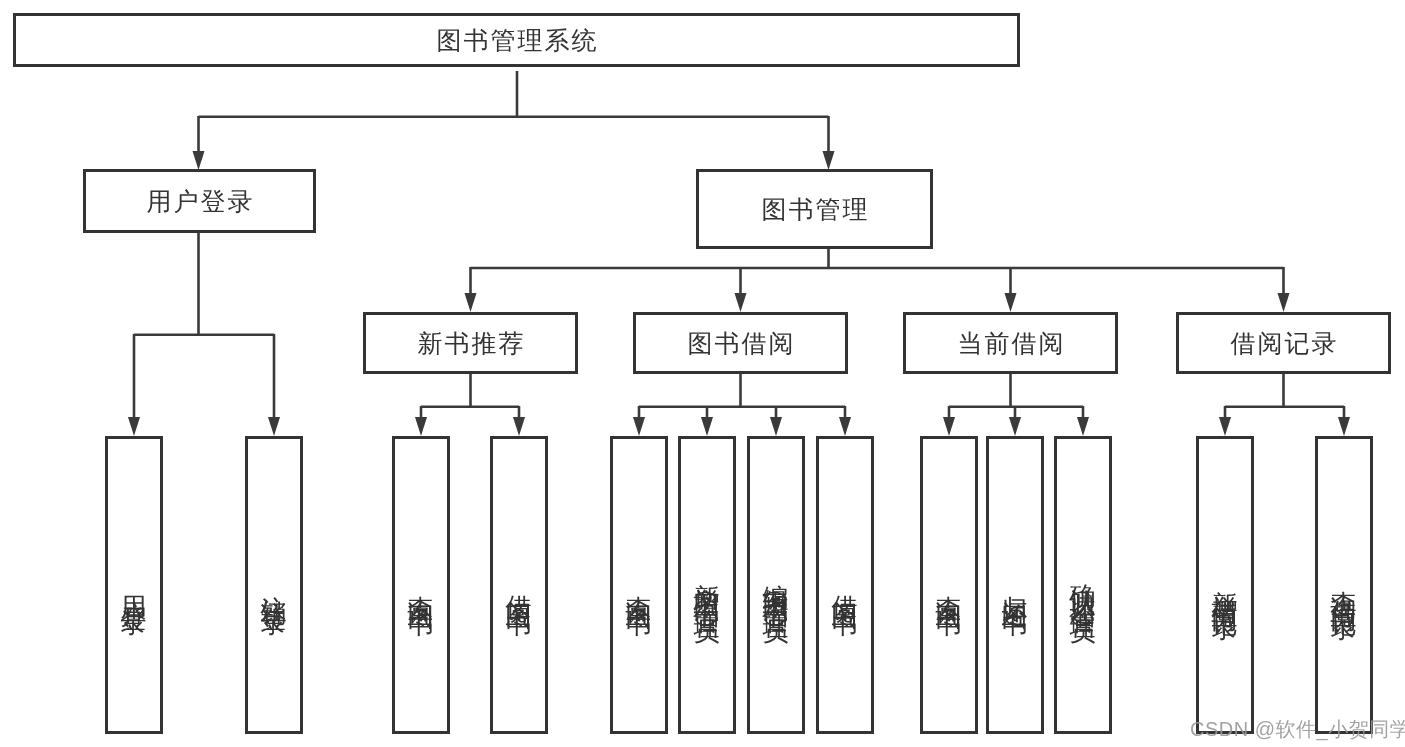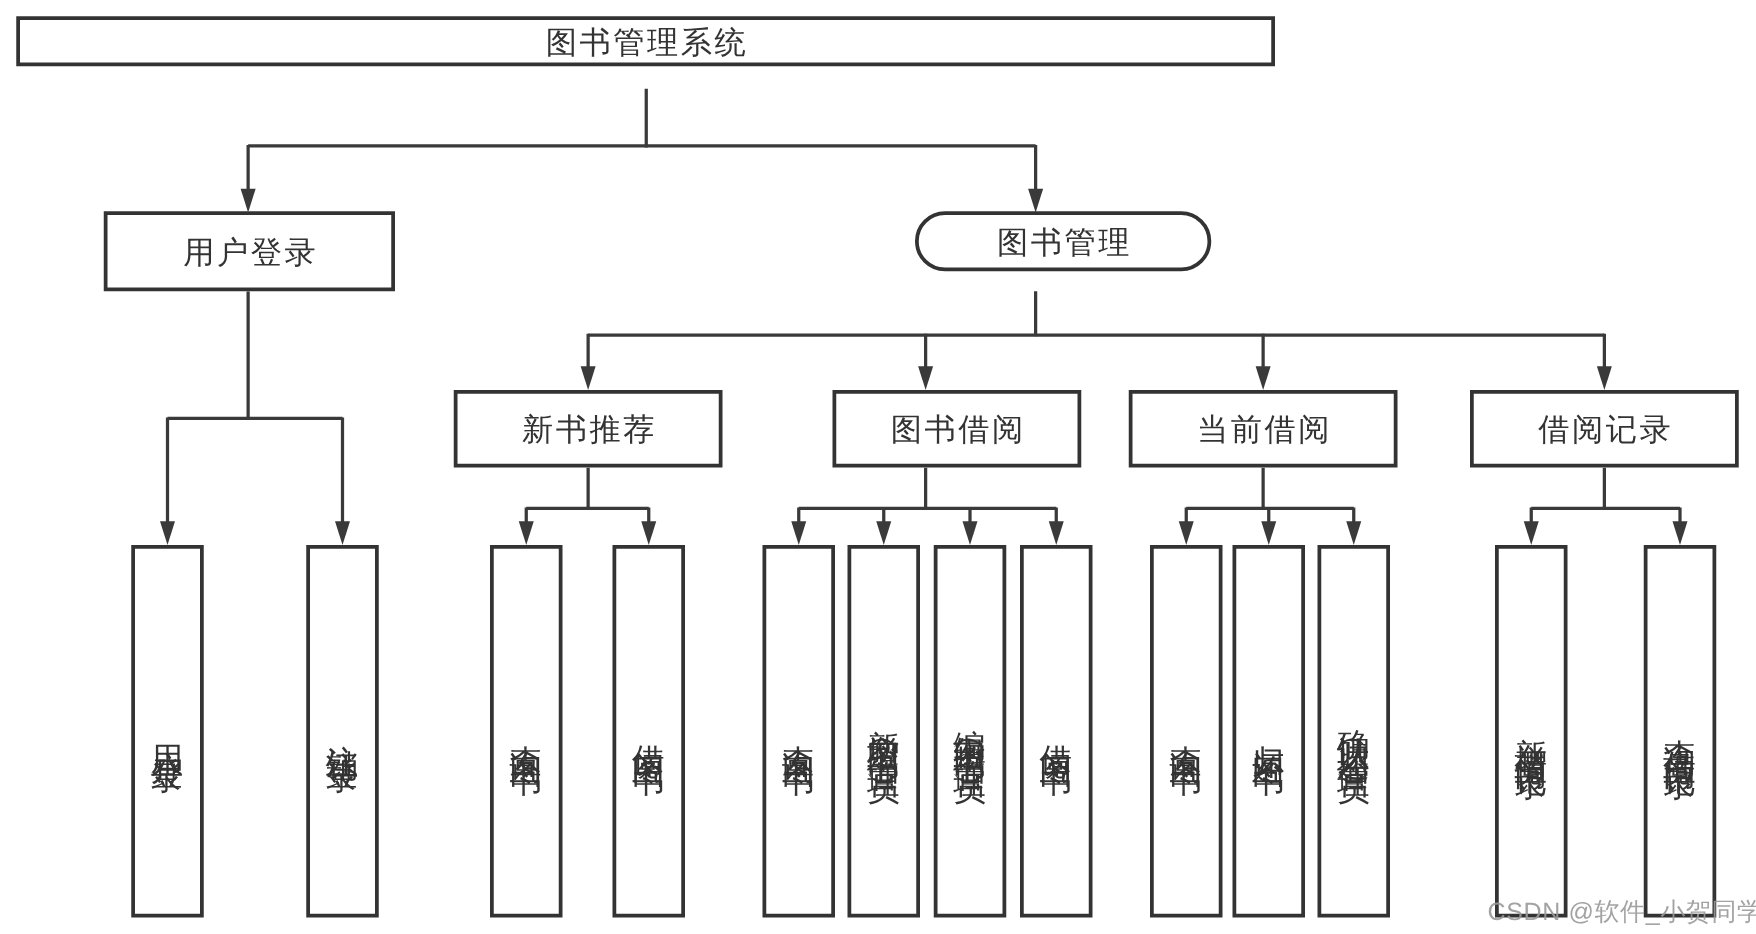--- a/index.html
+++ b/index.html
@@ -46,27 +46,27 @@
   }
   .v-node .lbl {
     writing-mode: vertical-rl;
     text-orientation: mixed;
     font-size: 26px;
     letter-spacing: 5px;
     line-height: 1;
     white-space: nowrap;
   }
   
-  .n-root   { left: 13px;   top: 13px;  width: 1007px; height: 40px; }
+  .n-root   { left: 13px;   top: 13px;  width: 1007px; height: 54px; }
   
   .n-login  { left: 83px;   top: 169px; width: 233px;  height: 64px; }
-  .n-mgmt   { left: 732px;  top: 169px; width: 237px;  height: 48px; border-radius: 25px; }
+  .n-mgmt   { left: 696px;  top: 169px; width: 237px;  height: 80px; }
   
   .n-newrec { left: 363px;  top: 312px; width: 215px;  height: 62px; text-align: center; }
-  .n-borrow { left: 633px;  top: 312px; width: 199px;  height: 62px; margin-left: 33px; }
+  .n-borrow { left: 633px;  top: 312px; width: 215px;  height: 62px; }
   .n-curr   { left: 903px;  top: 312px; width: 215px;  height: 62px; }
   .n-record { left: 1176px; top: 312px; width: 215px;  height: 62px; }
   
   .v-node   { top: 436px; height: 298px; width: 58px; }
   .n-a1 { left: 105px; }
   .n-a2 { left: 245px; }
   .n-b1 { left: 392px; }
   .n-b2 { left: 490px; }
   .n-c1 { left: 610px; }
   .n-c2 { left: 678px; }

